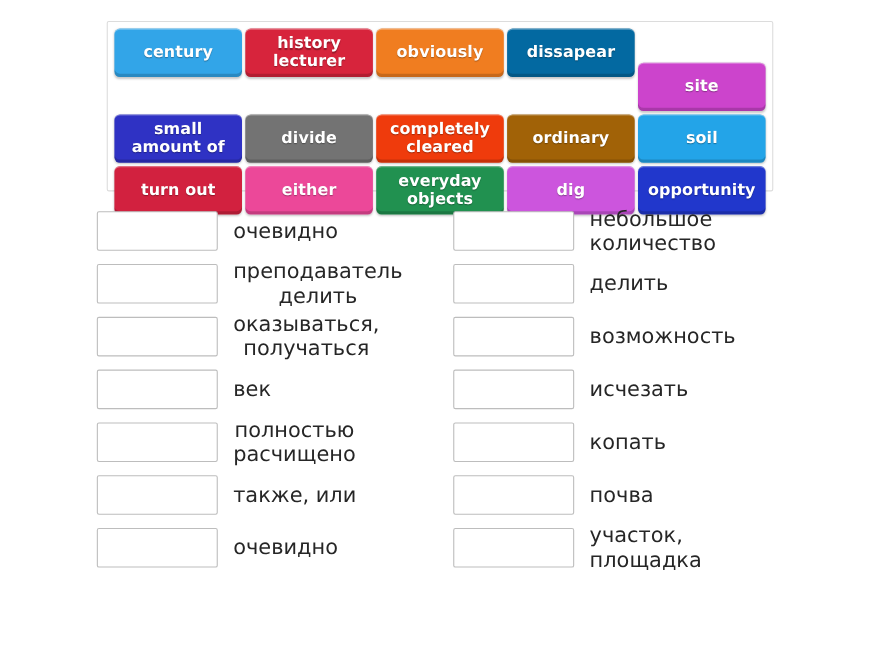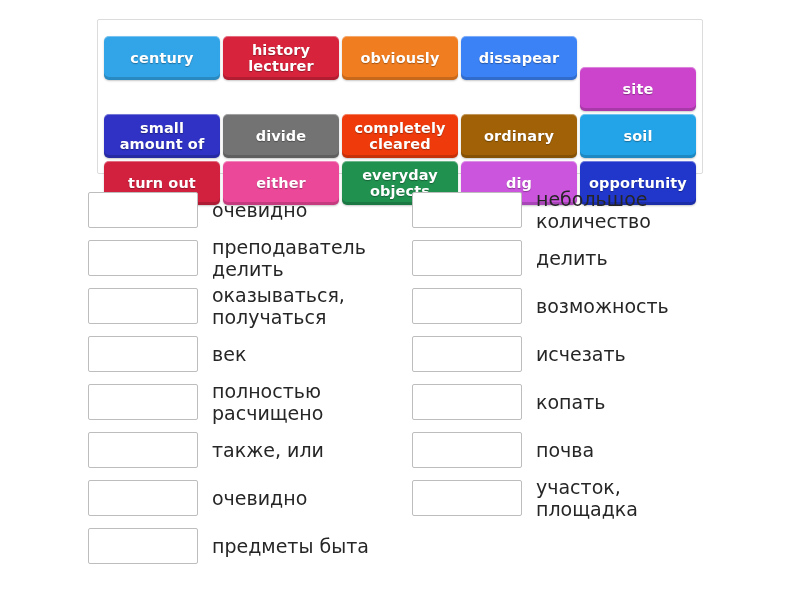--- a/index.html
+++ b/index.html
@@ -19,21 +19,21 @@
   #tile-bank {
     position: absolute;
     left: 97px;
     top: 19px;
     width: 606px;
     height: 155px;
     box-sizing: border-box;
     background: #ffffff;
     border: 1px solid #dcdcdc;
     border-radius: 2px;
-    padding: 16px 6px 6px 6px;
+    padding: 6px 6px 6px 6px;
   }
   .tile-row {
     display: flex;
     gap: 3px;
     margin-bottom: 3px;
   }
   .tile-row:last-child { margin-bottom: 0; }
 
   .tile {
     flex: 1 1 0;
@@ -67,21 +67,21 @@
     left: 0;
     top: 186px;
     width: 800px;
     display: flex;
   }
   .col {
     width: 330px;
     display: flex;
     flex-direction: column;
   }
-  .col-left  { margin-left: 88px; }
+  .col-left  { margin-left: 88px; text-align: center; }
   .col-right { margin-left: -6px; }
 
   .answer-row {
     display: flex;
     align-items: center;
     height: 48px;
   }
   .drop-box {
     width: 110px;
     min-width: 110px;
@@ -109,21 +109,21 @@
       <div class="tile" style="background: rgb(50, 165, 232);">
         <span style="white-space: pre-line;">century</span>
       </div>
       <div class="tile" style="background: rgb(215, 36, 60);">
         <span style="white-space: pre-line;">history
 lecturer</span>
       </div>
       <div class="tile" style="background: rgb(240, 125, 32);">
         <span style="white-space: pre-line;">obviously</span>
       </div>
-      <div class="tile" style="background: #3b82f6;">
+      <div class="tile" style="background: #0369a1;">
         <span style="white-space: pre-line;">dissapear</span>
       </div>
       <div class="tile" style="background: rgb(204, 68, 204); margin-top: 31px;">
         <span style="white-space: pre-line;">site</span>
       </div>
     </div>
     <div class="tile-row">
       <div class="tile" style="background: rgb(47, 50, 196);">
         <span style="white-space: pre-line;">small
 amount of</span>
@@ -188,24 +188,20 @@
 расчищено</div>
       </div>
       <div class="answer-row">
         <div class="drop-box"></div>
         <div class="answer-label">также, или</div>
       </div>
       <div class="answer-row">
         <div class="drop-box"></div>
         <div class="answer-label">очевидно</div>
       </div>
-      <div class="answer-row">
-        <div class="drop-box"></div>
-        <div class="answer-label">предметы быта</div>
-      </div>
     </div>
   <div class="col col-right" id="col-right">
       <div class="answer-row">
         <div class="drop-box"></div>
         <div class="answer-label">небольшое
 количество</div>
       </div>
       <div class="answer-row">
         <div class="drop-box"></div>
         <div class="answer-label">делить</div>

